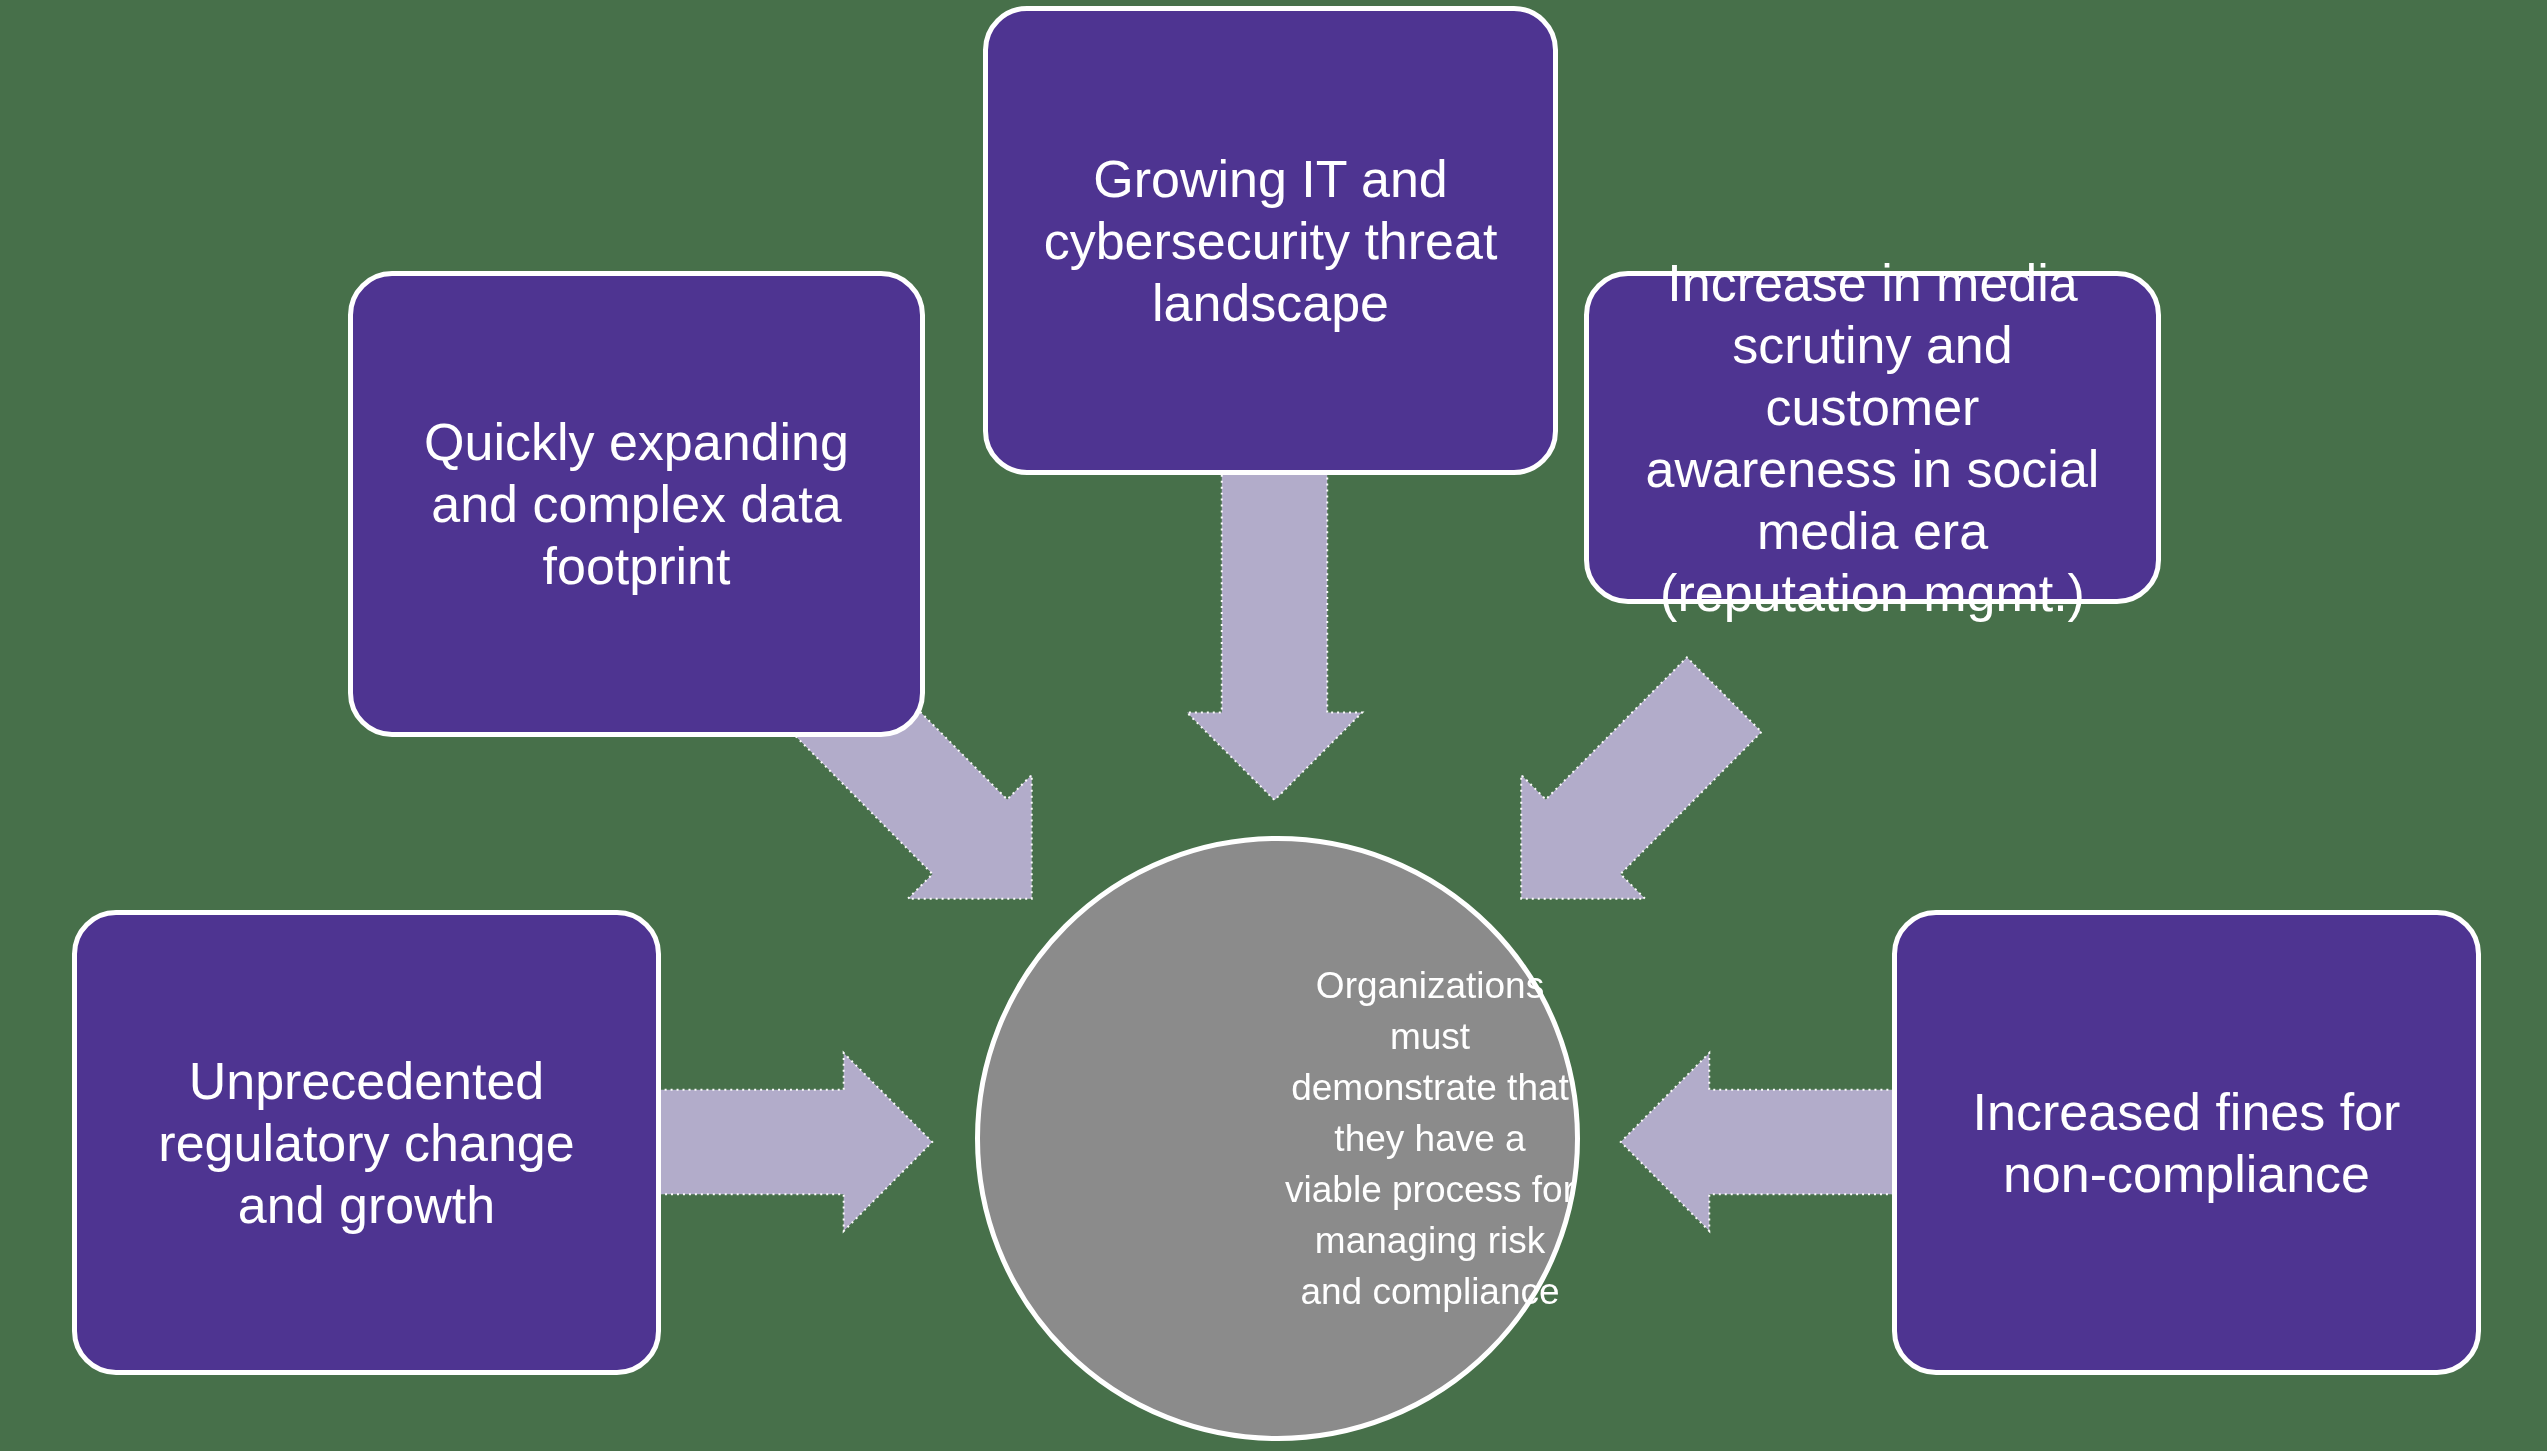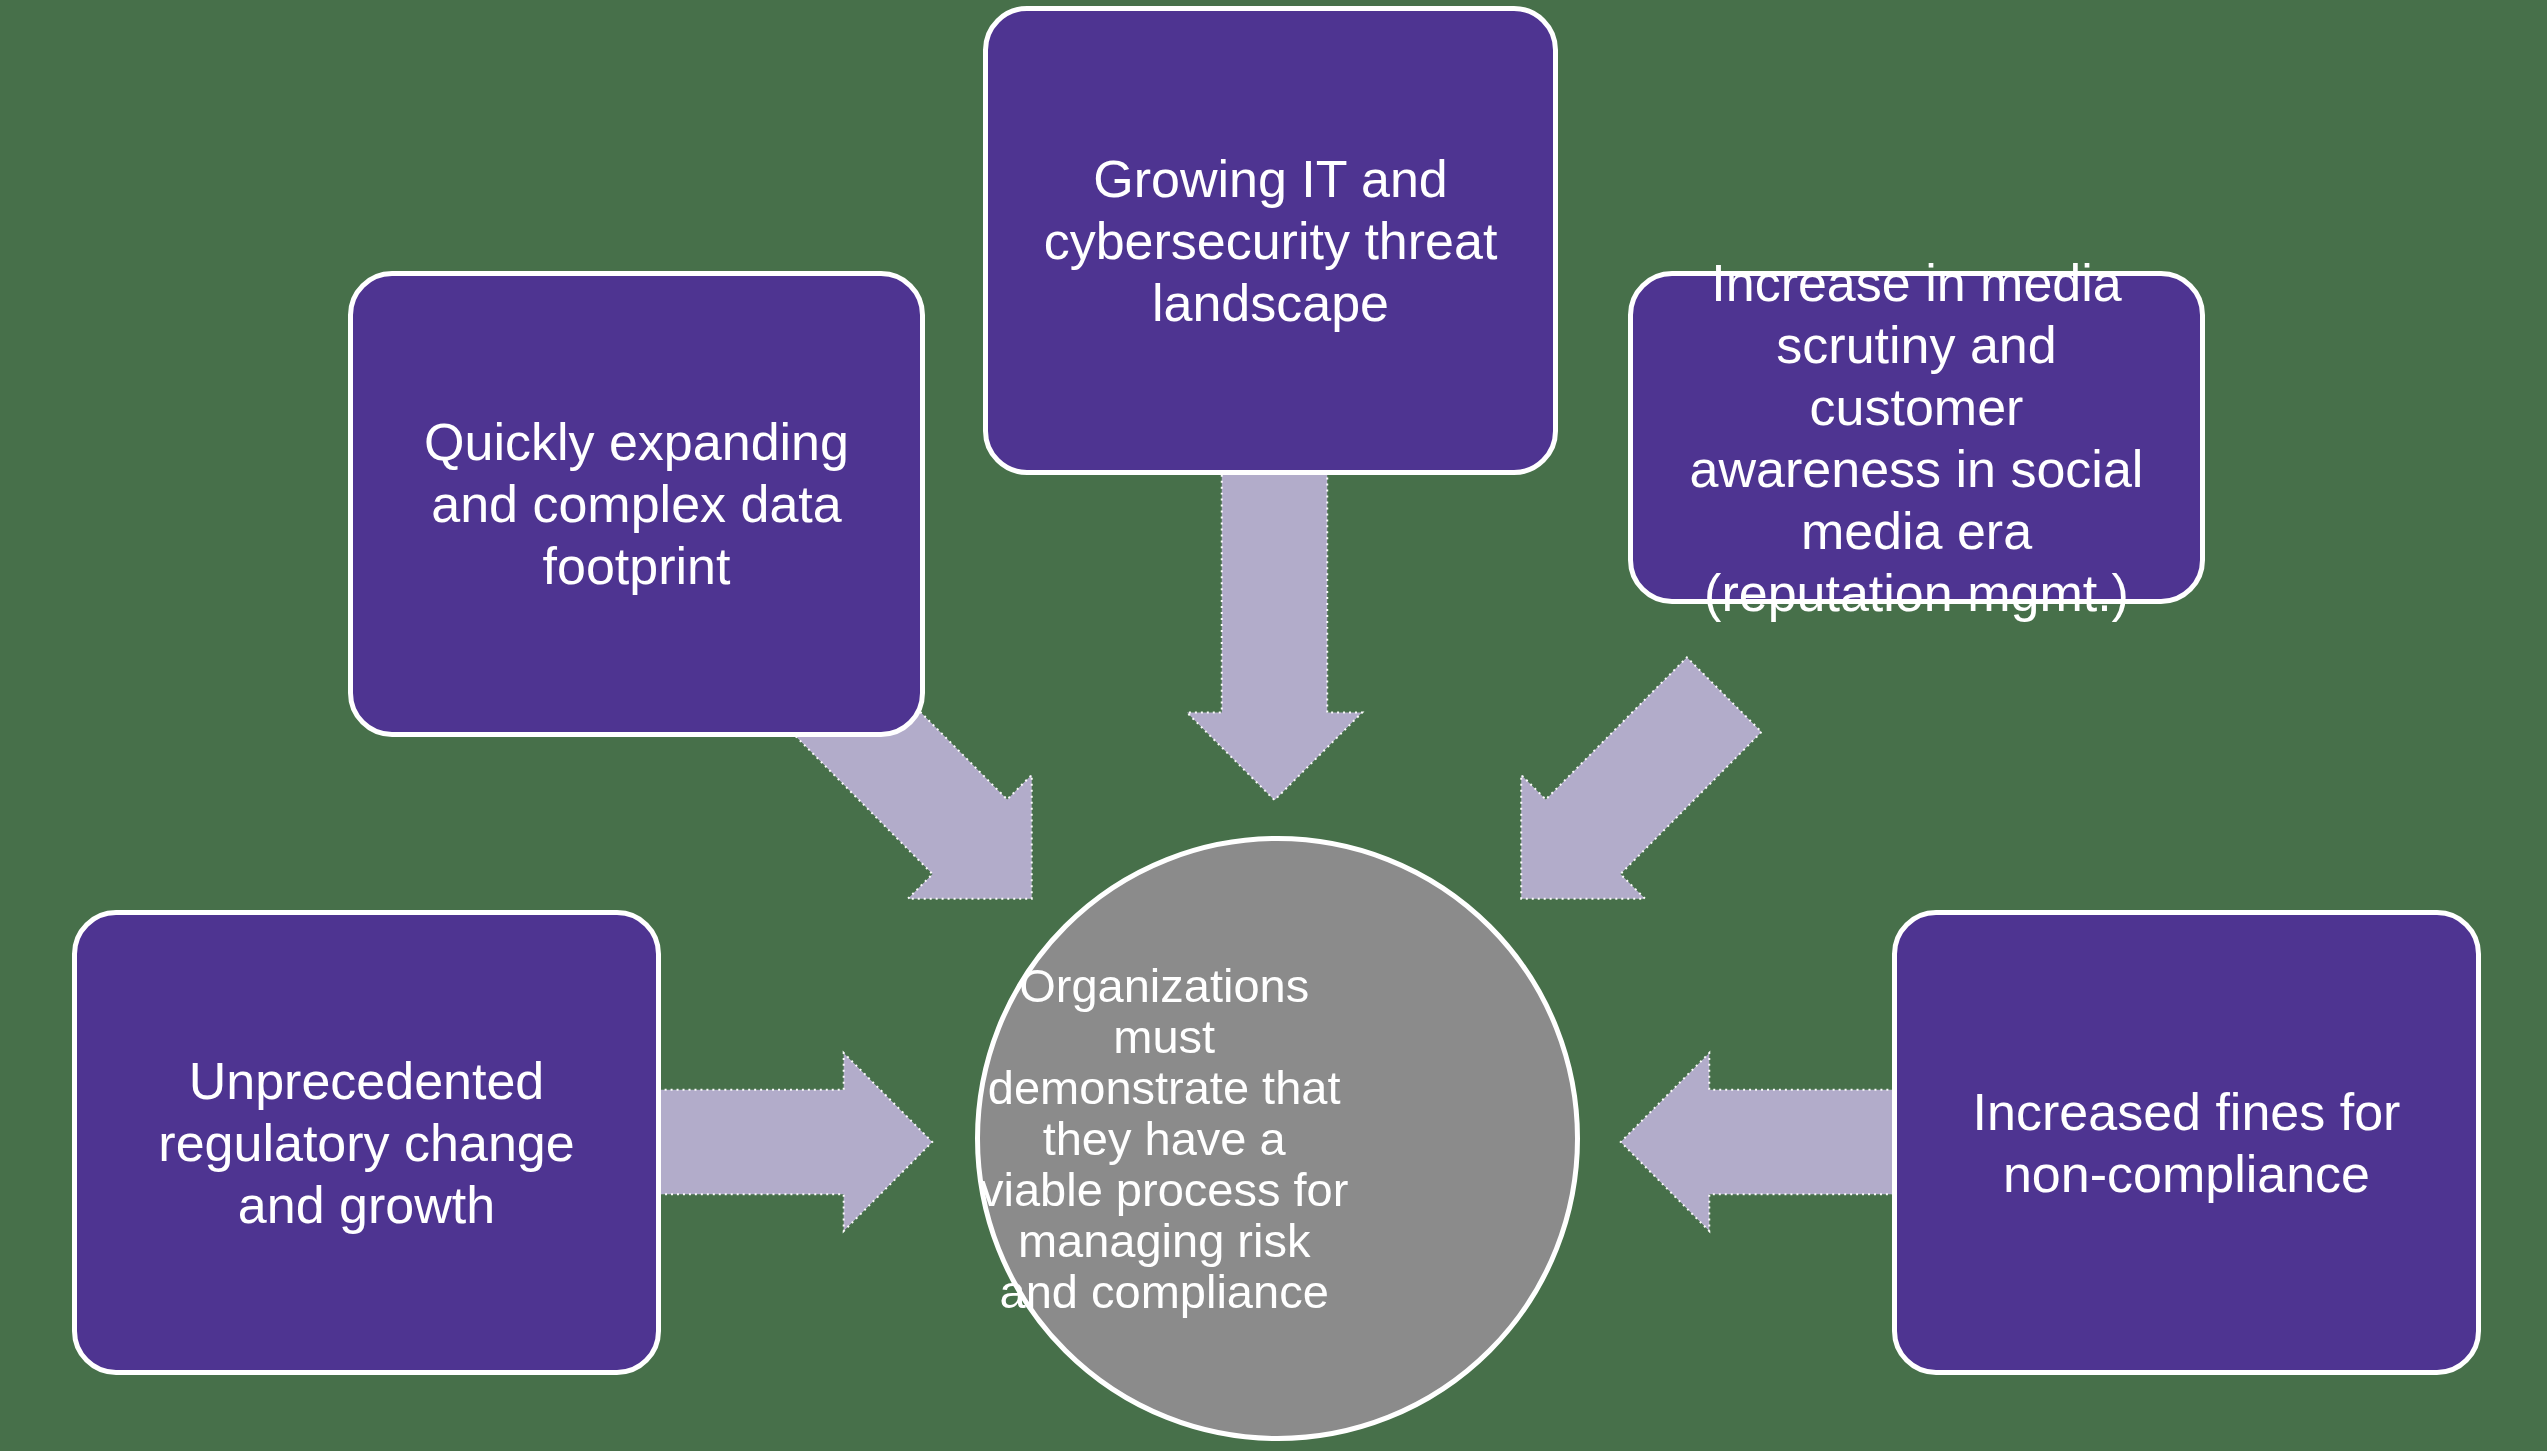--- a/index.html
+++ b/index.html
@@ -44,38 +44,38 @@
     justify-content: center;
     color: var(--text, #FFFFFF);
     text-align: center;
     font-size: 52px;
     line-height: 62px;
     padding: 10px 16px;
   }
   .box-text, .circle-text { white-space: pre-line; }
   .box1 { left: 348px;  top: 271px; width: 577px; height: 466px; }
   .box2 { left: 983px;  top: 6px;   width: 575px; height: 469px; }
-  .box3 { left: 1628px; top: 271px; width: 577px; height: 333px; }
+  .box3 { left: 1584px; top: 271px; width: 577px; height: 333px; }
   .box4 { left: 72px;   top: 910px; width: 589px; height: 465px; }
   .box5 { left: 1892px; top: 910px; width: 589px; height: 465px; }
   .circle {
     position: absolute;
     left: 975px;
     top: 836px;
     width: 605px;
     height: 605px;
     border-radius: 50%;
     background: var(--circle, #8B8B8B);
     border: 5px solid var(--border, #FFFFFF);
     display: flex;
     align-items: center;
-    justify-content: flex-start;
+    justify-content: flex-end;
     color: var(--text, #FFFFFF);
     text-align: center;
-    font-size: 47px;
+    font-size: 37px;
     line-height: 51px;
   }
 </style>
 </head>
 <body>
 
 <div class="stage">
 
   <svg class="arrows" viewBox="0 0 2560 1459" preserveAspectRatio="none" aria-hidden="true">
     <polygon class="arrow" points="795.5,735.5 937.3,878.3 912.6,903 1037,903 1037,778.6 1012.3,803.3 870.5,660.5"></polygon>

